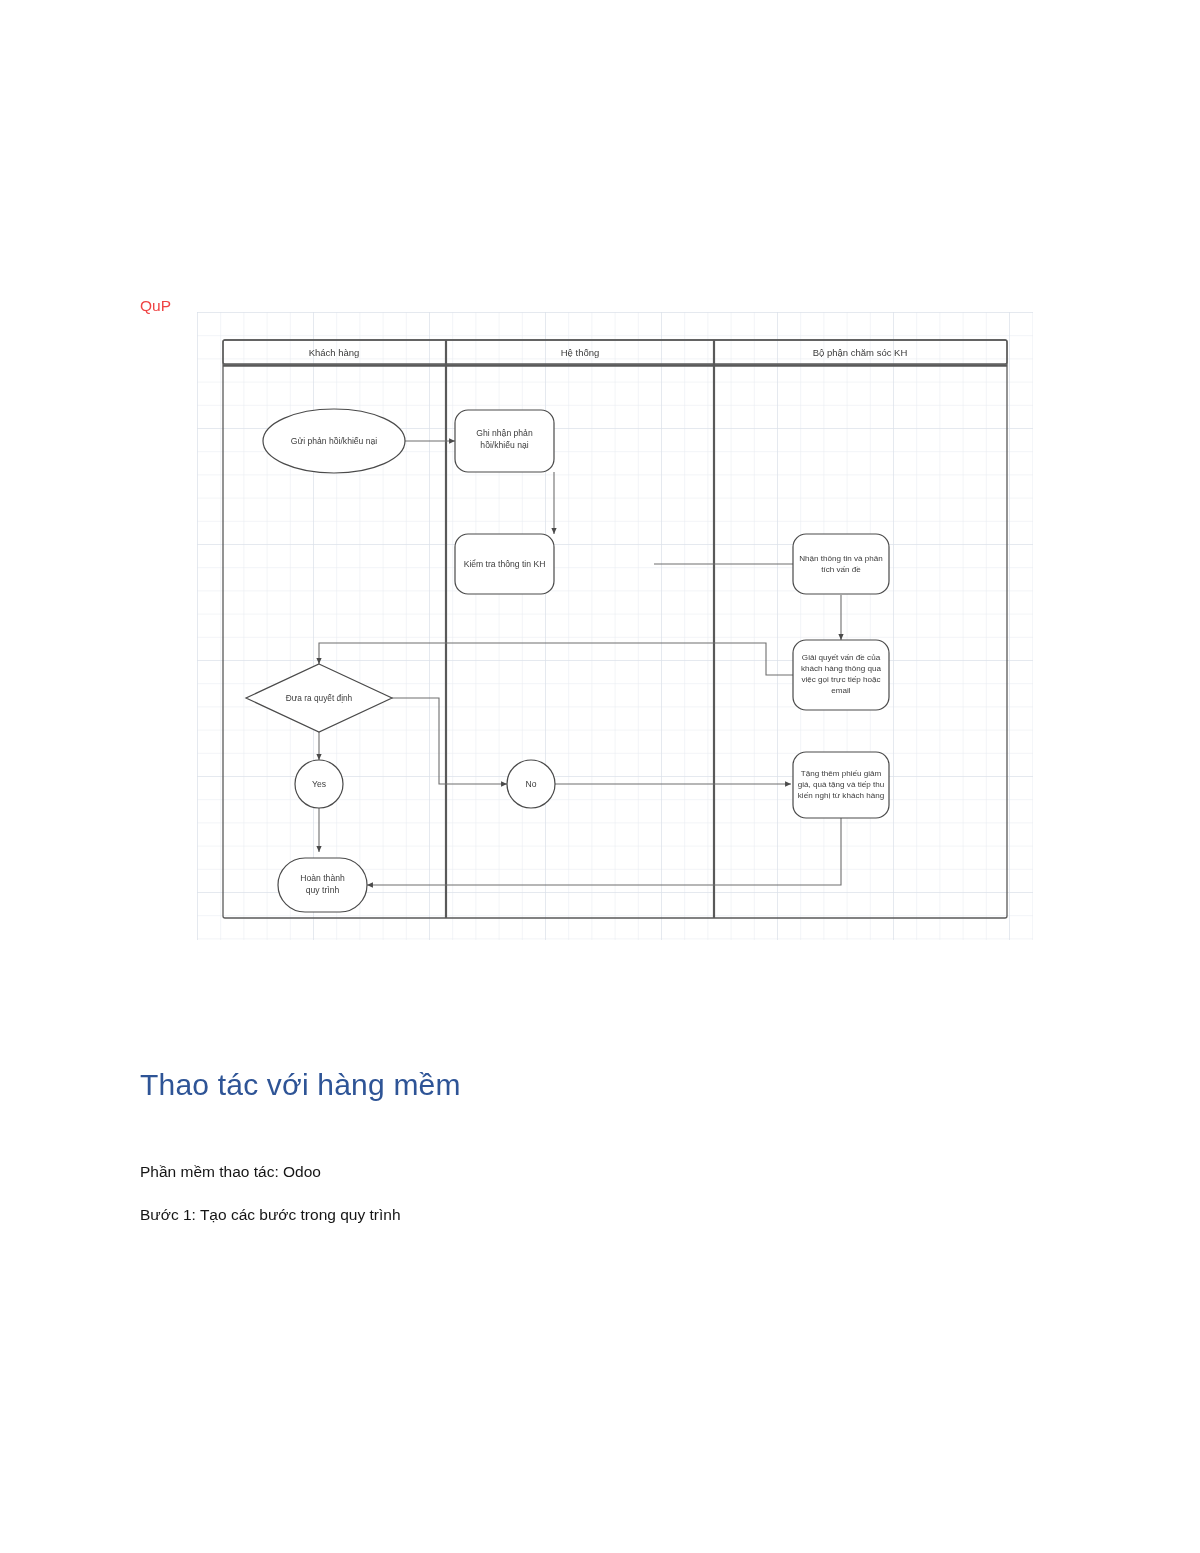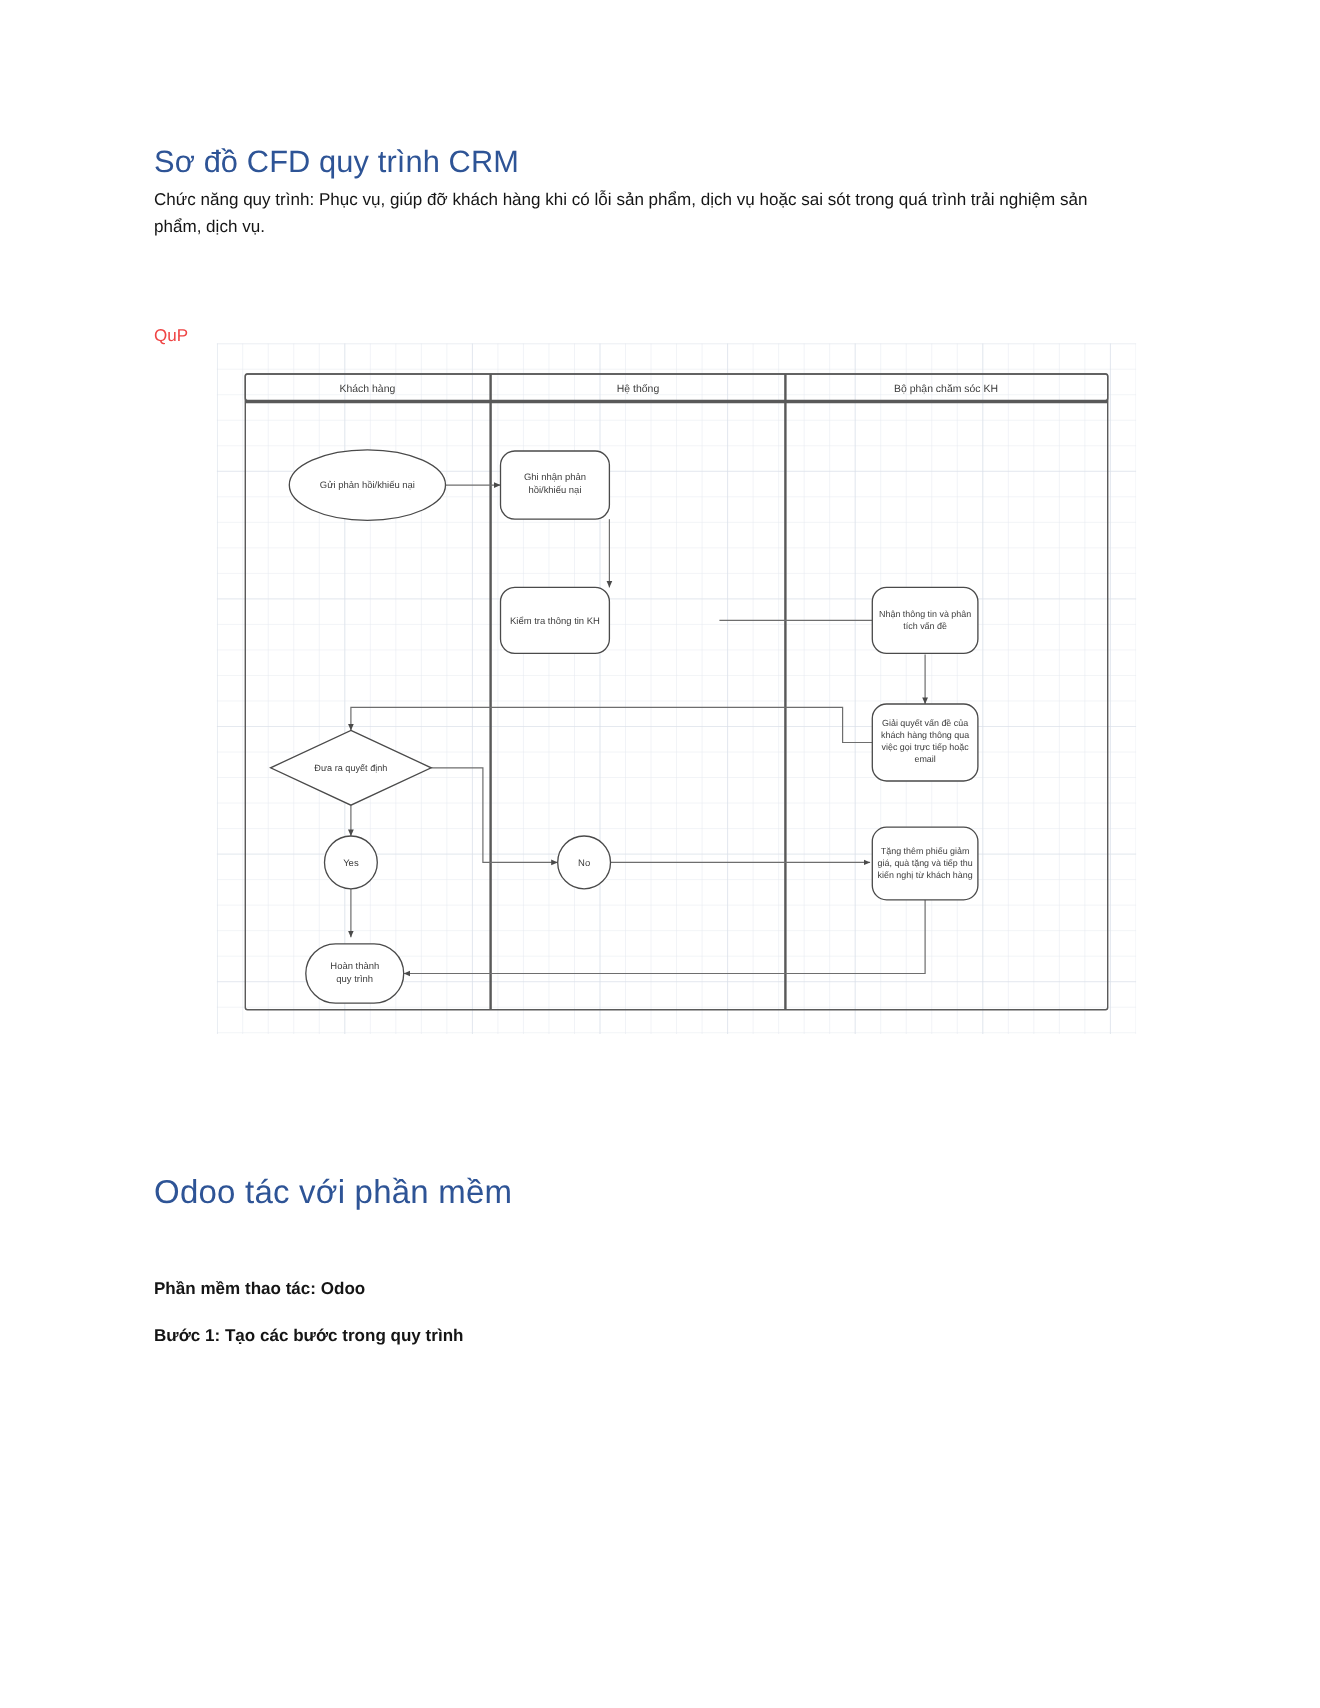--- a/index.html
+++ b/index.html
@@ -81,34 +81,29 @@
     color: #2E5496;
     margin: 0;
     letter-spacing: 0.2px;
   }
   .para {
     position: absolute;
     left: 140px;
     font-size: 15.5px;
     color: #151515;
     line-height: 1.6;
-    font-weight: bold;
   }
   .para.p1 { top: 1160px; }
   .para.p2 { top: 1203px; }
 </style>
 </head>
 <body>
 
 <div class="page">
 
-  <div class="doc-body">
-    <h1 class="doc-title">Sơ đồ CFD quy trình CRM</h1>
-    <p class="intro">Chức năng quy trình: Phục vụ, giúp đỡ khách hàng khi có lỗi sản phẩm, dịch vụ hoặc sai sót trong quá trình trải nghiệm sản phẩm, dịch vụ.</p>
-  </div>
 
   <div class="qup-label">QuP</div>
 
   <div class="diagram-wrap">
 
     <svg class="grid-bg" width="836" height="628" viewBox="0 0 836 628">
       <defs>
         <pattern id="gridsm" width="23.2" height="23.2" patternUnits="userSpaceOnUse">
           <path d="M 23.2 0 L 0 0 0 23.2" fill="none" stroke="#E6EAF0" stroke-width="1"></path>
         </pattern>
@@ -222,17 +217,17 @@
 
       <g>
         <rect x="81" y="546" width="89" height="54" rx="27" fill="#ffffff" stroke="#4A4A4A" stroke-width="1.2"></rect>
         <text x="125.5" y="569" text-anchor="middle" font-family="Liberation Sans, sans-serif" font-size="8.6" fill="#3C3C3C">Hoàn thành</text>
         <text x="125.5" y="581" text-anchor="middle" font-family="Liberation Sans, sans-serif" font-size="8.6" fill="#3C3C3C">quy trình</text>
       </g>
 
     </svg>
   </div>
 
-  <h2 class="section-title">Odoo tác với phần mềm</h2>
+  <h2 class="section-title">Thao tác với hàng mềm</h2>
   <div class="para p1">Phần mềm thao tác: Odoo</div>
   <div class="para p2">Bước 1: Tạo các bước trong quy trình</div>
 
 </div>
 
 </body></html>

